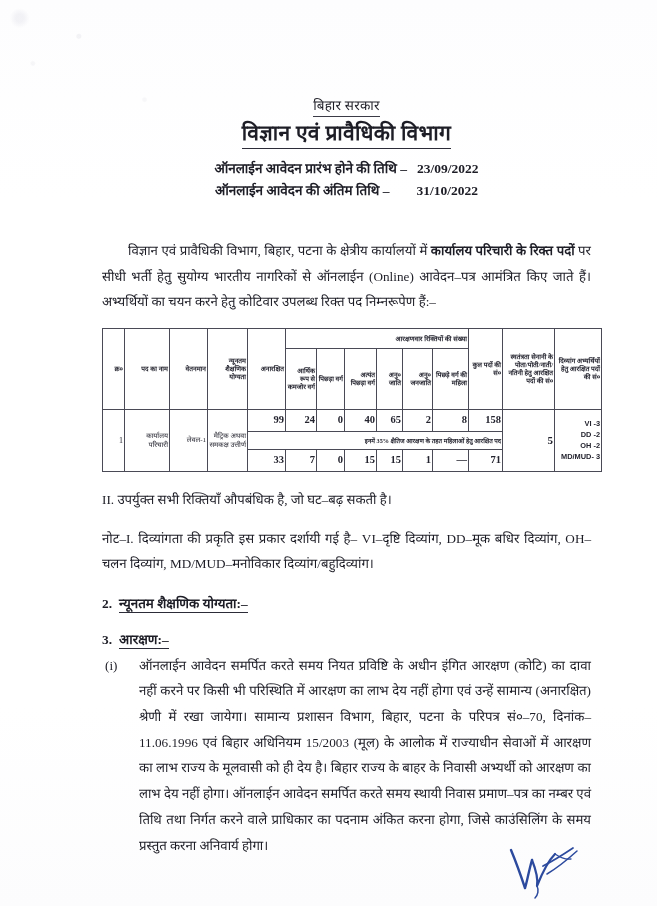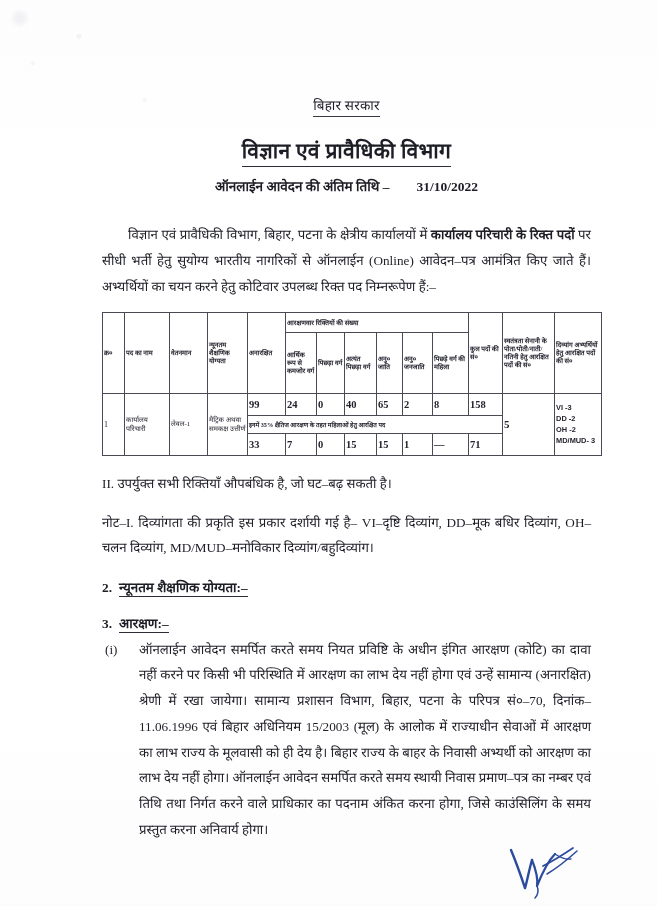--- a/index.html
+++ b/index.html
@@ -46,21 +46,21 @@
     font-size: 13.5px;
     letter-spacing: .2px;
     border-bottom: 1px solid #3a3a46;
     display: inline-block;
     padding-bottom: 1px;
     line-height: 1.25;
   }
   .hdr-dept {
     font-size: 21px;
     font-weight: bold;
-    margin-top: 21px;
+    margin-top: 3px;
     letter-spacing: .3px;
     border-bottom: 1.4px solid #2c2c38;
     display: inline-block;
     padding-bottom: 1px;
     line-height: 1.3;
   }
   .hdr-advt {
     font-size: 13px;
     margin-top: 8px;
     border-bottom: 1px solid #3a3a46;
@@ -71,41 +71,41 @@
   .hdr-dates {
     margin-top: 9px;
     font-size: 13.5px;
     font-weight: bold;
     line-height: 1.62;
   }
   .dline { display: block; white-space: pre; }
 
   
   .intro {
-    margin-top: 24px;
+    margin-top: 36px;
     font-size: 13.2px;
     line-height: 1.95;
     text-align: justify;
     text-justify: inter-word;
     text-indent: 26px;
   }
   .b { font-weight: bold; }
 
   
   .vac-wrap { margin-top: 13px; }
   table.vac {
     border-collapse: collapse;
     width: 489px;
     table-layout: fixed;
     font-size: 6.6px;
     line-height: 1.22;
   }
   table.vac th, table.vac td {
     border: 0.8px solid #4a4a56;
-    text-align: left;
+    text-align: right;
     vertical-align: middle;
     padding: 2px 1px;
     color: #23232e;
   }
   table.vac th { font-weight: bold; }
   .hrow1 th { height: 15px; }
   .thtall { height: 56px; }
   .num-cell { font-size: 10.5px; font-weight: bold; height: 17px; }
   .merged-note { font-size: 6.2px; font-weight: bold; height: 13px; }
   .disab {
@@ -185,20 +185,21 @@
   <div class="content">
 
     <div class="hdr">
       <div>
         <span class="hdr-govt">बिहार सरकार</span>
       </div>
       <div>
         <span class="hdr-dept">विज्ञान एवं प्रावैधिकी विभाग</span>
       </div>
       <div class="hdr-dates">
+        <span class="dline">ऑनलाईन आवेदन प्रारंभ होने की तिथि –   23/09/2022</span>
         <span class="dline">ऑनलाईन आवेदन की अंतिम तिथि –        31/10/2022</span>
       </div>
     </div>
 
     <p class="intro"><span>विज्ञान एवं प्रावैधिकी विभाग, बिहार, पटना के क्षेत्रीय कार्यालयों में </span><span class="b">कार्यालय परिचारी के रिक्त पदों</span><span> पर सीधी भर्ती हेतु सुयोग्य भारतीय नागरिकों से ऑनलाईन (Online) आवेदन–पत्र आमंत्रित किए जाते हैं। अभ्यर्थियों का चयन करने हेतु कोटिवार उपलब्ध रिक्त पद निम्नरूपेण हैं:–</span></p>
 
     <div class="vac-wrap">
       <table class="vac">
         <colgroup>
           <col style="width:22px">

